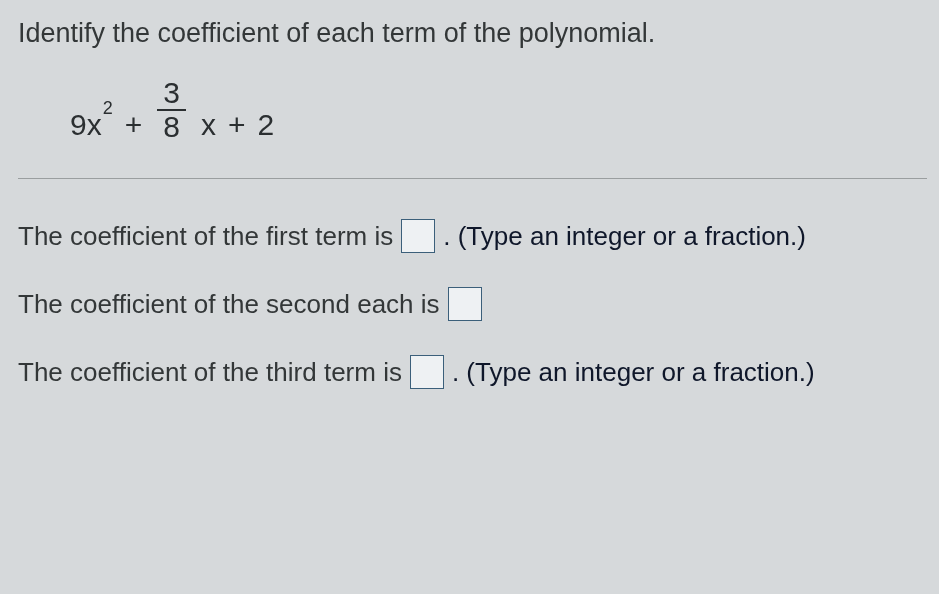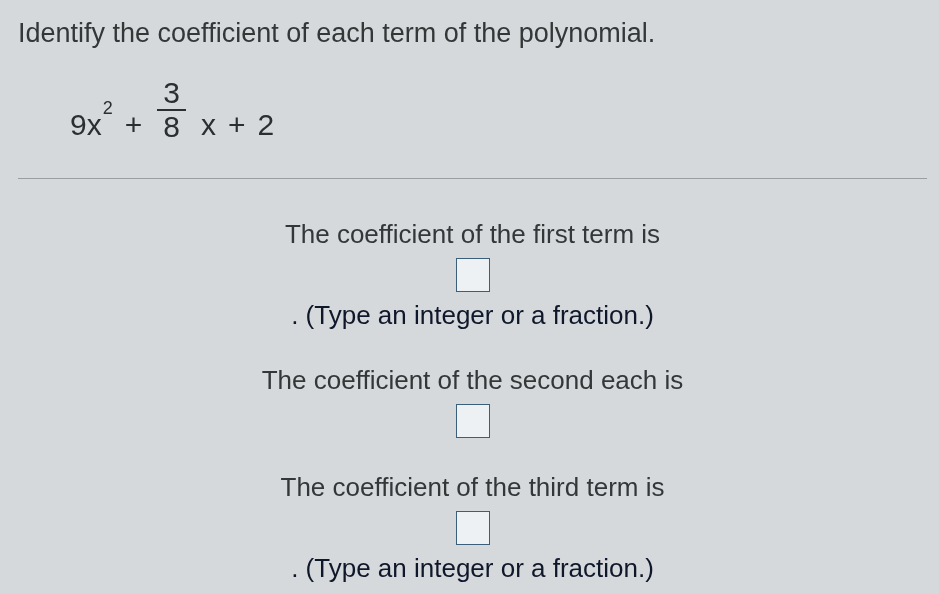--- a/index.html
+++ b/index.html
@@ -50,21 +50,20 @@
     margin: 28px 0 40px 0;
   }
   .line {
     font-size: 26px;
     margin-bottom: 34px;
     color: #333738;
     white-space: nowrap;
     display: flex;
     align-items: center;
     gap: 8px;
-    flex-direction: column;
   }
   .line span.text { white-space: nowrap; }
   .answer-box {
     display: inline-block;
     width: 34px;
     height: 34px;
     border: 1.5px solid #3b5f7a;
     background: #eef1f3;
     vertical-align: middle;
   }

